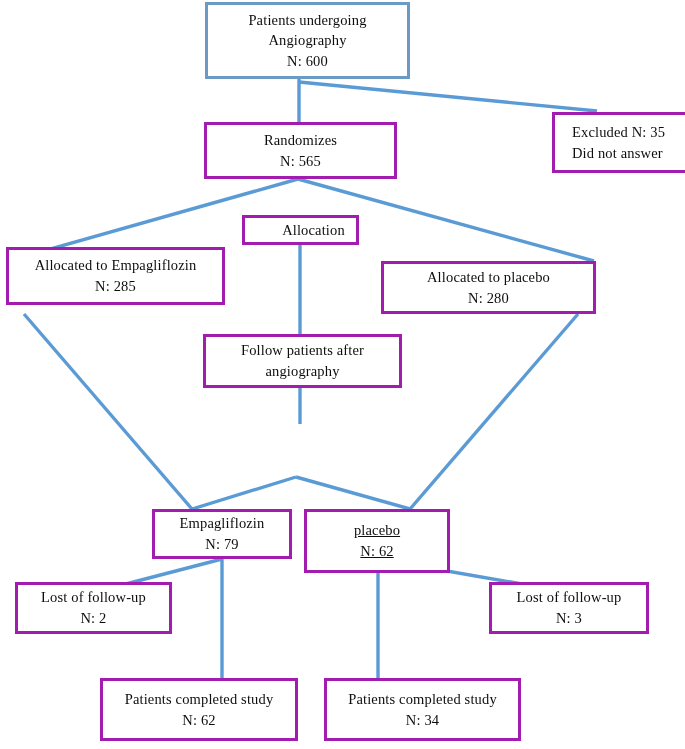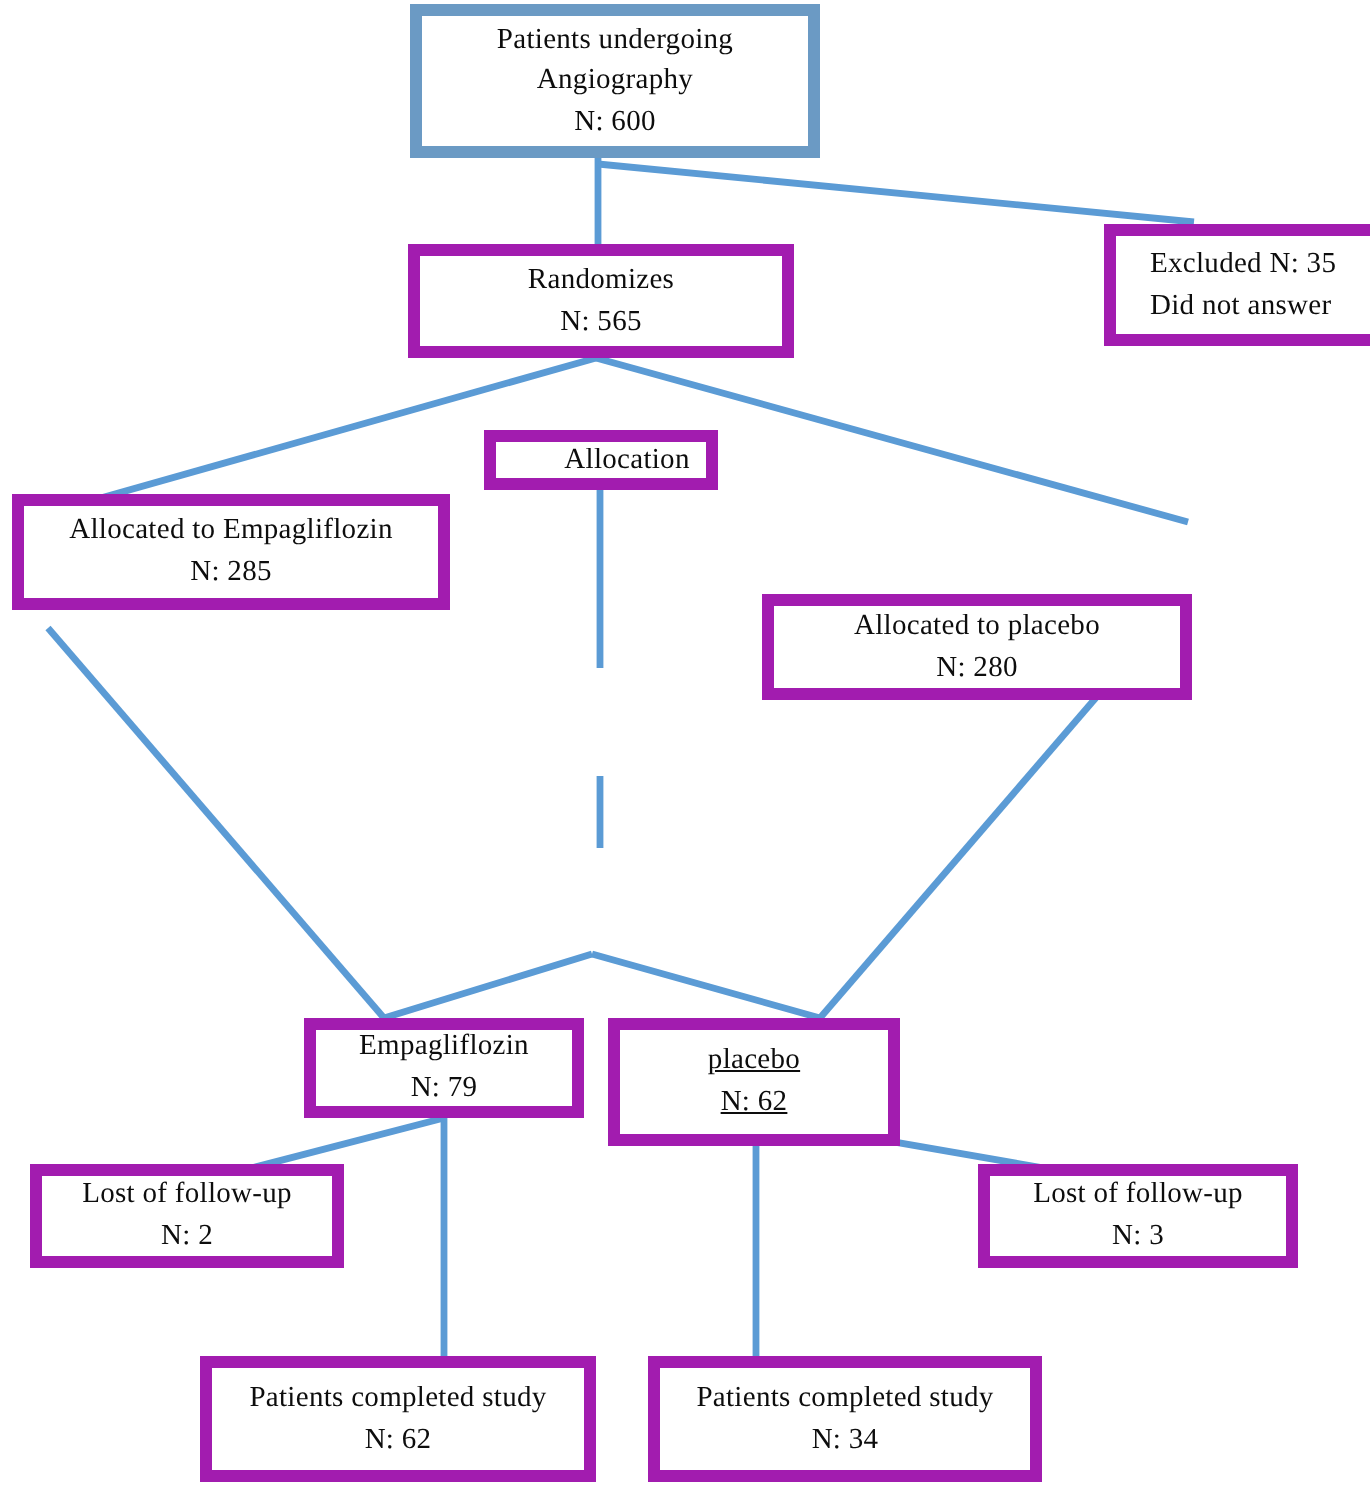--- a/index.html
+++ b/index.html
@@ -15,21 +15,21 @@
   }
   svg#edges{
     position:absolute;left:0;top:0;
     width:685px;height:749px;
     pointer-events:none;
   }
   .node{
     position:absolute;
     box-sizing:border-box;
     background:#ffffff;
-    border:6px solid #a21caf;
+    border:3px solid #a21caf;
     display:flex;
     flex-direction:column;
     align-items:center;
     justify-content:center;
     text-align:center;
     color:#0d0d0d;
     font-size:14.5px;
     line-height:1.42;
     letter-spacing:0.15px;
     z-index:2;
@@ -71,23 +71,27 @@
       <span class="line">Randomizes</span>
       <span class="line">N: 565</span>
     </div>
     <div class="node" style="left: 242px; top: 215px; width: 117px; height: 30px; padding-left: 26px;">
       <span class="line">Allocation</span>
     </div>
     <div class="node" style="left: 6px; top: 247px; width: 219px; height: 58px;">
       <span class="line">Allocated  to Empagliflozin</span>
       <span class="line">N: 285</span>
     </div>
-    <div class="node" style="left: 381px; top: 261px; width: 215px; height: 53px; margin-top: 36px;">
+    <div class="node" style="left: 381px; top: 261px; width: 215px; height: 53px;">
       <span class="line">Allocated  to placebo</span>
       <span class="line">N: 280</span>
+    </div>
+    <div class="node" style="left: 203px; top: 334px; width: 199px; height: 54px;">
+      <span class="line">Follow patients  after</span>
+      <span class="line">angiography</span>
     </div>
     <div class="node" style="left: 152px; top: 509px; width: 140px; height: 50px; text-align: right;">
       <span class="line">Empagliflozin</span>
       <span class="line">N: 79</span>
     </div>
     <div class="node" style="left: 304px; top: 509px; width: 146px; height: 64px; text-decoration: underline;">
       <span class="line">placebo</span>
       <span class="line">N: 62</span>
     </div>
     <div class="node" style="left: 15px; top: 582px; width: 157px; height: 52px;">

